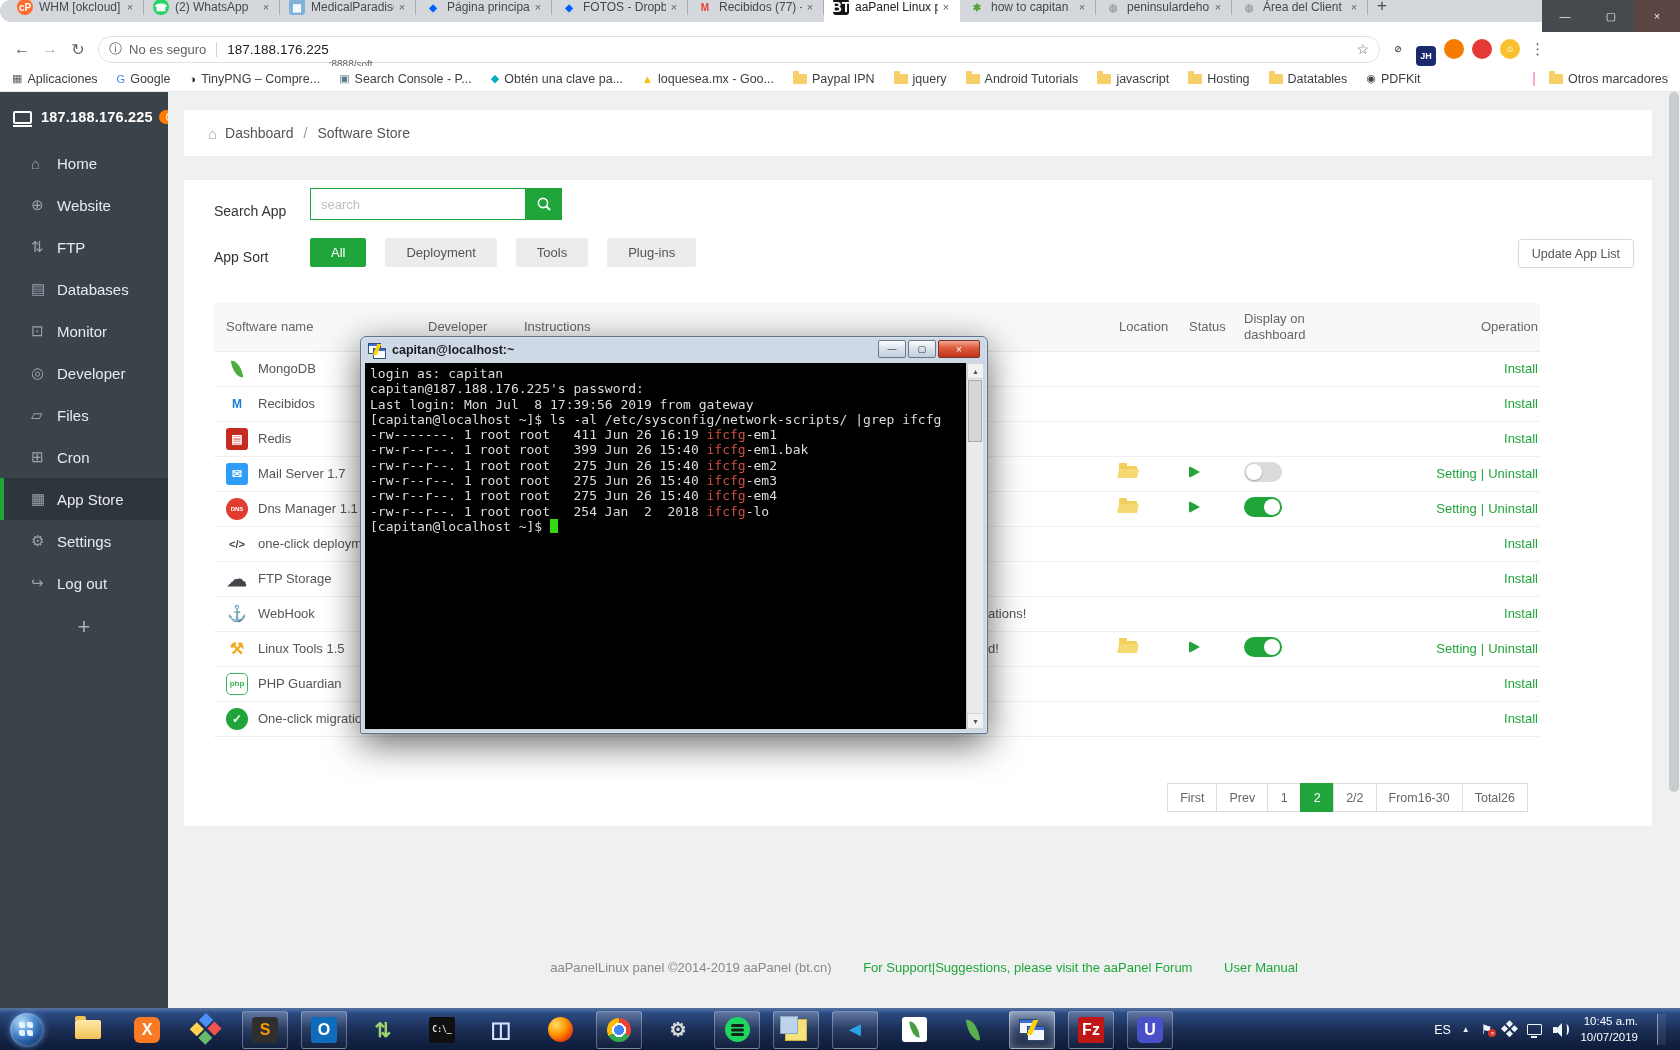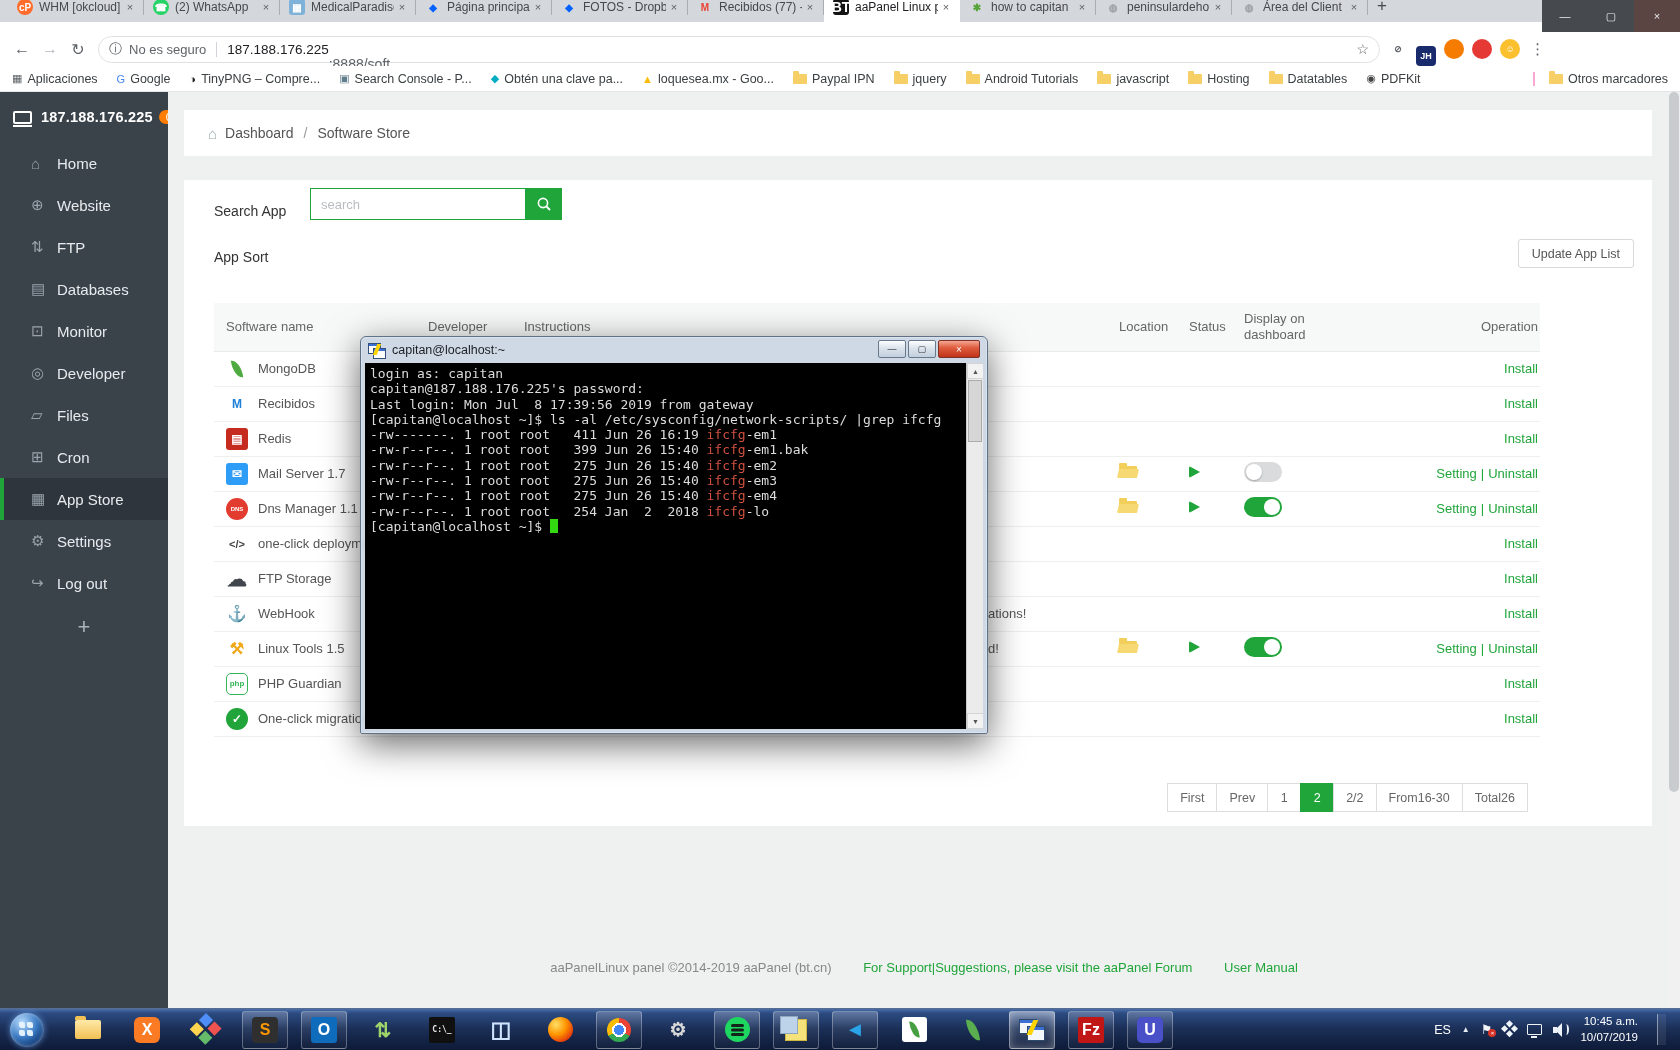--- a/index.html
+++ b/index.html
@@ -1,42 +1,42 @@
 <!DOCTYPE html>
 <html><head>
 <meta charset="utf-8">
 <style>
   * { margin:0; padding:0; box-sizing:border-box; }
   html,body { width:1680px; height:1050px; overflow:hidden; }
   body { font-family:"Liberation Sans", sans-serif; background:#fff; }
   #screen { position:relative; width:1680px; height:1050px; overflow:hidden; background:#fff; }
 
   
-  #tabstrip { position:absolute; left:0; top:0; width:1680px; height:22px; background:#d4d7db; display:flex; align-items:flex-end; padding-left:8px; }
+  #tabstrip { position:absolute; left:0; top:0; width:1680px; height:22px; background:#d4d7db; display:flex; align-items:flex-end; padding-left:8px;border-radius:16px; }
   .tab { width:136px; height:30px; display:flex; align-items:center; padding:0 6px 0 9px; font-size:12px; color:#45484d; position:relative; flex:none; }
   .tab:not(.active):after { content:""; position:absolute; right:0; top:7px; height:16px; width:1px; background:#a9adb2; }
   .tab.active { background:#fff; border-radius:8px 8px 0 0; color:#202124; z-index:2; }
   .tab .fav { width:16px; height:16px; flex:none; border-radius:3px; display:flex; align-items:center; justify-content:center; font-size:10px; font-weight:bold; margin-right:6px; overflow:hidden; }
   .tab .fav.round { border-radius:50%; }
   .tab .ttl { flex:1; white-space:nowrap; overflow:hidden; }
   .tab .tclose { width:16px; height:16px; line-height:16px; text-align:center; color:#5f6368; font-size:11px; border-radius:50%; flex:none; }
   .newtab { width:28px; height:28px; line-height:26px; text-align:center; font-size:17px; color:#45484d; margin-bottom:1px; flex:none; }
   #wincontrols { position:absolute; right:0; top:0; height:32px; width:138px; background:#46494d; display:flex; z-index:3; }
   #wincontrols span { flex:1; color:#eceff1; font-size:11px; display:flex; align-items:center; justify-content:center; }
   #wincontrols .wclose { background:#5a4542; }
 
   #toolbar { position:absolute; left:0; top:32px; width:1680px; height:34px; background:#fff; display:flex; align-items:center; }
   .navic { width:28px; text-align:center; font-size:16px; color:#5f6368; flex:none; }
   .navic.disabled { color:#b6bac0; }
   #omnibox { margin-left:6px; width:1282px; height:27px; border:1px solid #dfe1e5; border-radius:14px; background:#fff; display:flex; align-items:center; padding:0 10px; font-size:13px; }
   #omnibox .info { color:#5f6368; font-size:13px; margin-right:7px; }
   #omnibox .sec { color:#5f6368; }
   #omnibox .sep { width:1px; height:15px; background:#d0d3d7; margin:0 10px; }
   #omnibox .url { color:#202124; font-size:13.5px; }
-  #omnibox .urlrest { color:#5f6368; font-size:14px;margin-top:30px; }
+  #omnibox .urlrest { color:#5f6368; font-size:10px;margin-top:30px; }
   #omnibox .star { margin-left:auto; color:#5f6368; font-size:14px; }
   #extrow { display:flex; align-items:center; margin-left:8px; gap:8px; }
   .extic { width:20px; height:20px; border-radius:4px; display:flex; align-items:center; justify-content:center; font-size:9px; font-weight:bold; }
   .menu3 { color:#5f6368; font-size:15px; margin-left:10px; }
 
   #bmbar { position:absolute; left:0; top:66px; width:1680px; height:26px; background:#fff; border-bottom:1px solid #e4e5e8; display:flex; align-items:center; padding:0 12px; font-size:12.5px; color:#3c4043; }
   .bm { display:flex; align-items:center; margin-right:19px; white-space:nowrap; }
   .bm .bmg { font-size:11px; margin-right:5px; }
   .fold { width:14px; height:10px; background:#f6cf66; border-radius:1px; position:relative; margin-right:5px; flex:none; }
   .fold:before { content:""; position:absolute; top:-3px; left:0; width:6px; height:3px; background:#f6cf66; border-radius:1px 1px 0 0; }
@@ -110,21 +110,21 @@
 
   
   #term { position:absolute; left:360px; top:336px; width:628px; height:398px; z-index:50;
           background:rgba(203,214,227,.92); border:1px solid #5f7288; border-radius:6px 6px 2px 2px;
           box-shadow:0 10px 36px rgba(0,0,0,.6), 0 0 0 1px rgba(255,255,255,.25) inset; backdrop-filter:blur(3px); }
   #termtitle { height:26px; display:flex; align-items:center; padding:0 7px; }
   .pt-ico { width:18px; height:15px; position:relative; flex:none; margin-right:6px; }
   .pt-ico:before { content:""; position:absolute; left:0; top:0; width:11px; height:9px; background:#fff; border:1px solid #33507a; box-shadow:inset 0 2px 0 #3b6fd4; }
   .pt-ico:after { content:""; position:absolute; left:5px; top:5px; width:11px; height:9px; background:#fff; border:1px solid #33507a; box-shadow:inset 0 2px 0 #3b6fd4; }
   .pt-bolt { position:absolute; left:7px; top:1px; width:4px; height:11px; background:#ffd400; transform:skewX(-22deg); z-index:2; }
-  #termtitle .ttxt { font-size:12.5px; color:#1b1f24; flex:1; }
+  #termtitle .ttxt { font-size:12.5px; color:#1b1f24; flex:1;font-weight:bold; }
   #termbtns { display:flex; gap:2px; align-self:flex-start; margin-top:3px; }
   #termbtns .tb-min, #termbtns .tb-max { width:28px; height:18px; border:1px solid #68798c; border-radius:2px; background:linear-gradient(#fdfefe,#dbe3ec 45%,#c2cfdd); color:#333; font-size:9px; display:flex; align-items:center; justify-content:center; }
   #termbtns .tb-close { width:42px; height:18px; border:1px solid #7c3226; border-radius:2px; background:linear-gradient(#f6a894,#e05f41 40%,#c03318); color:#fff; font-size:10px; display:flex; align-items:center; justify-content:center; }
   #console { position:absolute; left:4px; right:4px; top:26px; bottom:4px; background:#000; overflow:hidden;text-decoration:underline; }
   #tlines { position:absolute; left:5px; top:3px; right:22px; font-family:"DejaVu Sans Mono", monospace; font-size:13px; line-height:15.3px; color:#dcdcdc; white-space:pre; }
   .tmatch { color:#d0503e; }
   .tcursor { display:inline-block; width:8px; height:14px; background:#33d911; vertical-align:-2px; }
   #tscroll { position:absolute; right:0; top:0; bottom:0; width:17px; background:#ebebeb; border-left:1px solid #c9c9c9; }
   #tscroll .tarr { position:absolute; left:0; width:17px; height:16px; background:#f2f2f2; border:1px solid #d4d4d4; color:#555; font-size:7px; display:flex; align-items:center; justify-content:center; }
   #tscroll .up { top:0; } #tscroll .dn { bottom:0; }
@@ -395,20 +395,26 @@
       <div id="panel">
         <div class="prow-label" id="searchlabel" style="line-height:32px">Search App</div>
         <input id="searchinput" type="text" placeholder="search" style="">
         <button id="searchbtn">
           <svg width="16" height="16" viewBox="0 0 16 16">
               <circle cx="7" cy="7" r="4.6" fill="none" stroke="#fff" stroke-width="1.6"></circle>
               <line x1="10.5" y1="10.5" x2="14" y2="14" stroke="#fff" stroke-width="1.8"></line>
             </svg>
         </button>
         <div class="prow-label" id="sortlabel" style="line-height:29px">App Sort</div>
+        <div id="sortrow">
+            <div class="sortbtn active">All</div>
+            <div class="sortbtn">Deployment</div>
+            <div class="sortbtn">Tools</div>
+            <div class="sortbtn">Plug-ins</div>
+          </div>
         <div id="updatebtn">Update App List</div>
 
         <table id="apptable">
           <colgroup>
               <col class="c0">
               <col class="c1">
               <col class="c2">
               <col class="c3">
               <col class="c4">
               <col class="c5">

